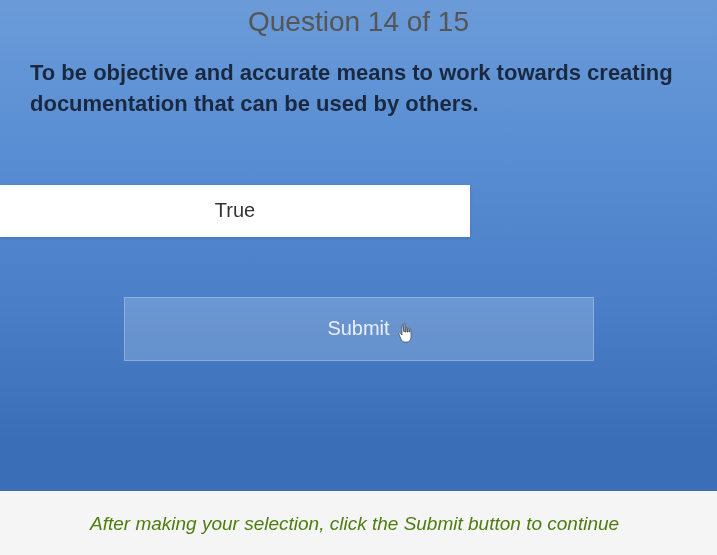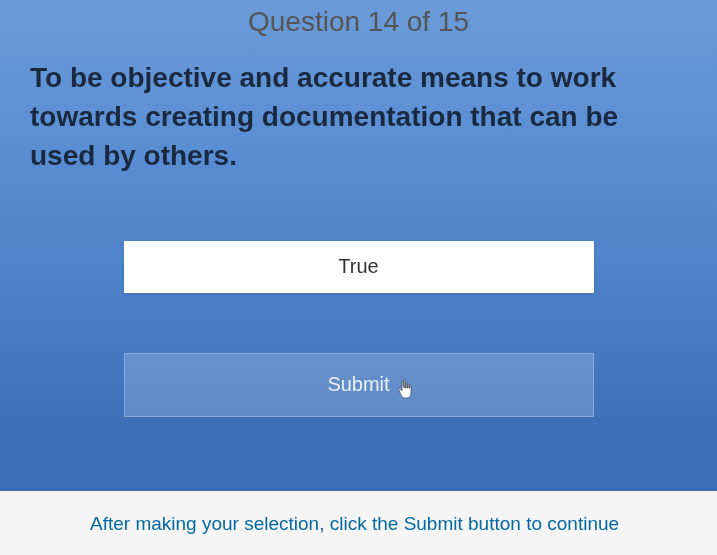--- a/index.html
+++ b/index.html
@@ -24,27 +24,27 @@
     .question-counter {
       text-align: center;
       color: #555;
       font-size: 28px;
       padding: 6px 0 2px 0;
       font-weight: 400;
     }
     .question-text {
       color: #1a2940;
       font-weight: 700;
-      font-size: 28px;
+      font-size: 22px;
       line-height: 1.4;
       padding: 18px 30px 10px 30px;
     }
     .options-wrap {
       display: flex;
-      flex-direction: column;
+      flex-direction: row;
       align-items: center;
       margin-top: 55px;
       gap: 18px;
     }
     .option-button {
       width: 470px;
       height: 52px;
       background: #ffffff;
       border: none;
       color: #333;
@@ -80,21 +80,22 @@
       left: 50%;
       top: 50%;
       transform: translate(38px, -8px);
       width: 20px;
       height: 24px;
       pointer-events: none;
     }
     .footer-bar {
       margin-top: auto;
       background: #f5f5f5;
-      color: #0369a1;
+      color: #4d7c0f;
+      font-style: italic;
       font-size: 19px;
       padding: 22px 16px 20px 90px;
       white-space: nowrap;
     }
   </style>
 </head>
 <body>
 
 <div class="quiz-container">
 

